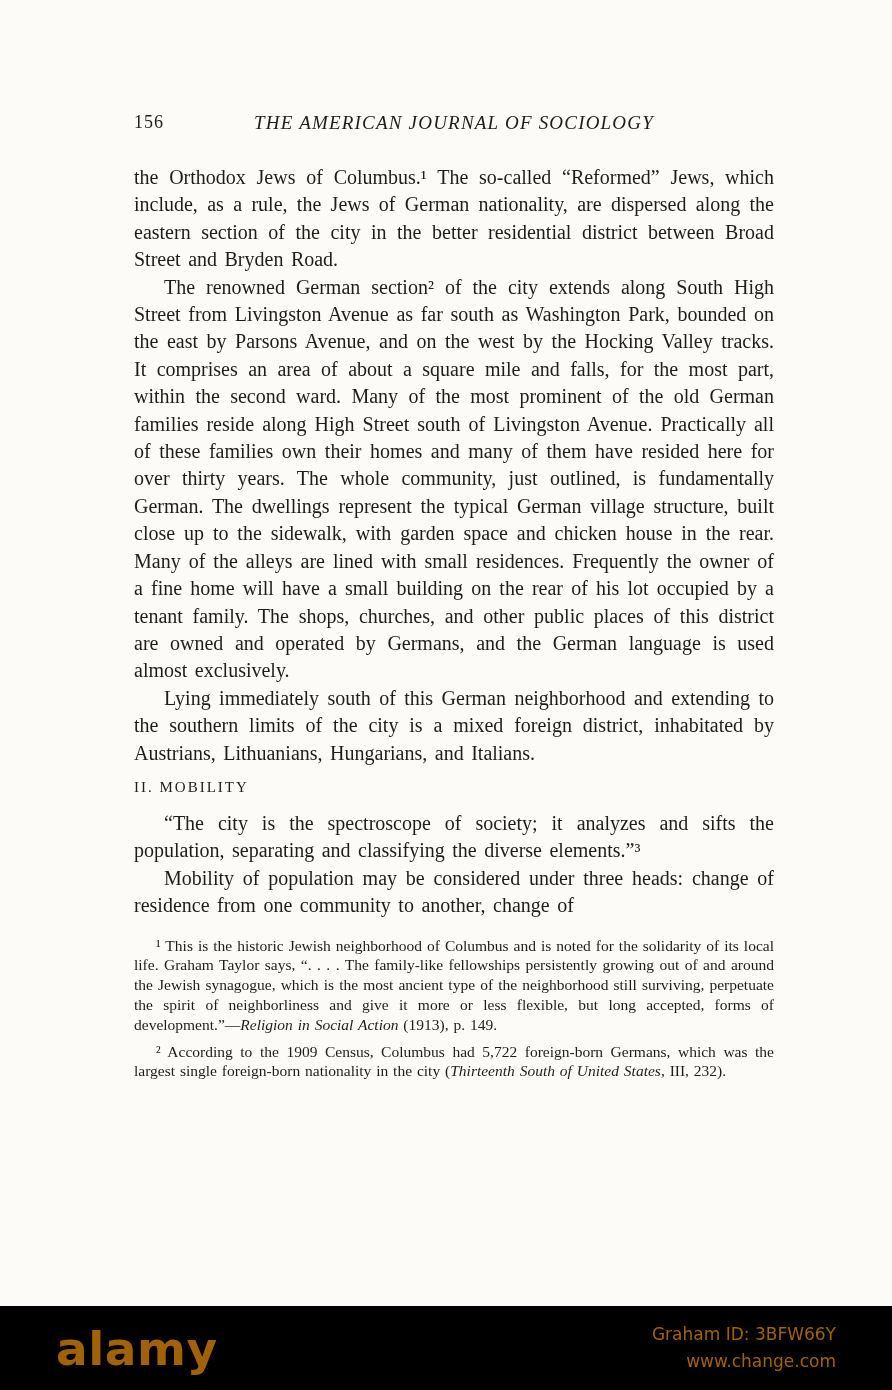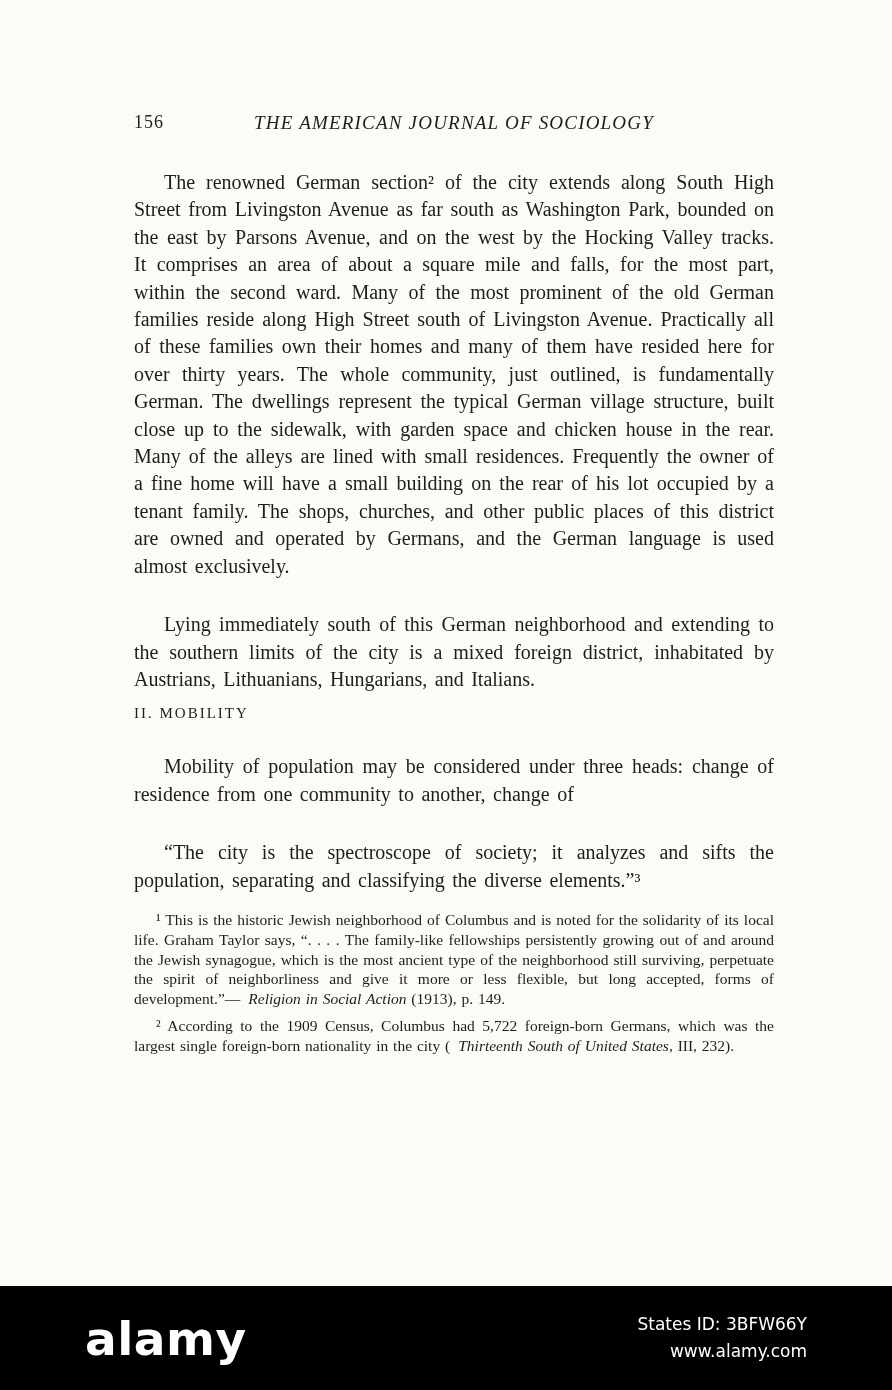--- a/index.html
+++ b/index.html
@@ -37,52 +37,52 @@
     letter-spacing: 1.2px;
     font-size: 19px;
   }
   p.body {
     margin: 0;
     font-size: 20px;
     line-height: 27.4px;
     text-align: justify;
     word-spacing: 2.5px;
   }
-  p.body.indent { text-indent: 30px; margin-top: 31px; }
+  p.body.indent { text-indent: 30px; }
   .section-heading {
     margin: 12px 0 14px 0;
     font-size: 15px;
     font-weight: normal;
     text-align: left;
     letter-spacing: 2px;
   }
   .footnotes {
     margin-top: 16px;
     font-size: 15.5px;
     line-height: 19.8px;
     text-align: justify;
     word-spacing: 1px;
   }
   .footnote {
     margin: 0 0 7px 0;
     text-indent: 22px;
   }
-  .i { font-style: italic; margin-left: 8px; }
+  .i { font-style: italic; }
   .alamy-bar {
     position: absolute;
     left: 0;
     bottom: 0;
     width: 892px;
-    height: 104px;
+    height: 84px;
     background: #000000;
-    color: #ffffff;
+    color: #a16207;
     display: flex;
     align-items: center;
     justify-content: space-between;
-    padding: 0 85px;
+    padding: 0 56px;
     box-sizing: border-box;
     font-family: "DejaVu Sans", sans-serif;
   }
   .alamy-logo {
     font-size: 47px;
     font-weight: bold;
     letter-spacing: 0.5px;
     line-height: 1;
   }
   .alamy-info {
@@ -96,36 +96,37 @@
 
 <div class="page">
 
   <div class="content">
 
     <div class="header">
       <span class="page-num">156</span>
       <span class="journal-title">THE AMERICAN JOURNAL OF SOCIOLOGY</span>
     </div>
 
+    <p class="body">the Orthodox Jews of Columbus.¹  The so-called “Reformed” Jews, which include, as a rule, the Jews of German nationality, are dispersed along the eastern section of the city in the better residential district between Broad Street and Bryden Road.</p>
     <p class="body indent">The renowned German section² of the city extends along South High Street from Livingston Avenue as far south as Washington Park, bounded on the east by Parsons Avenue, and on the west by the Hocking Valley tracks.  It comprises an area of about a square mile and falls, for the most part, within the second ward.  Many of the most prominent of the old German families reside along High Street south of Livingston Avenue.  Practically all of these families own their homes and many of them have resided here for over thirty years.  The whole community, just outlined, is fundamentally German.  The dwellings represent the typical German village structure, built close up to the sidewalk, with garden space and chicken house in the rear.  Many of the alleys are lined with small residences.  Frequently the owner of a fine home will have a small building on the rear of his lot occupied by a tenant family.  The shops, churches, and other public places of this district are owned and operated by Germans, and the German language is used almost exclusively.</p>
     <p class="body indent">Lying immediately south of this German neighborhood and extending to the southern limits of the city is a mixed foreign district, inhabitated by Austrians, Lithuanians, Hungarians, and Italians.</p>
 
     <h2 class="section-heading">II. MOBILITY</h2>
 
+    <p class="body indent">“The city is the spectroscope of society; it analyzes and sifts the population, separating and classifying the diverse elements.”³</p>
     <p class="body indent">Mobility of population may be considered under three heads: change of residence from one community to another, change of</p>
-    <p class="body indent">“The city is the spectroscope of society; it analyzes and sifts the population, separating and classifying the diverse elements.”³</p>
 
     <div class="footnotes">
       <p class="footnote"><span>¹ This is the historic Jewish neighborhood of Columbus and is noted for the solidarity of its local life.  Graham Taylor says, “. . . . The family-like fellowships persistently growing out of and around the Jewish synagogue, which is the most ancient type of the neighborhood still surviving, perpetuate the spirit of neighborliness and give it more or less flexible, but long accepted, forms of development.”—</span><span class="i">Religion in Social Action</span><span> (1913), p. 149.</span></p>
       <p class="footnote"><span>² According to the 1909 Census, Columbus had 5,722 foreign-born Germans, which was the largest single foreign-born nationality in the city (</span><span class="i">Thirteenth South of United States</span><span>, III, 232).</span></p>
     </div>
 
   </div>
 
   <div class="alamy-bar">
     <span class="alamy-logo">alamy</span>
     <div class="alamy-info">
-      <div>States ID: 3BFW66Y</div>
-      <div>www.alamy.com</div>
+      <div>Graham ID: 3BFW66Y</div>
+      <div>www.change.com</div>
     </div>
   </div>
 
 </div>
 
 </body></html>

